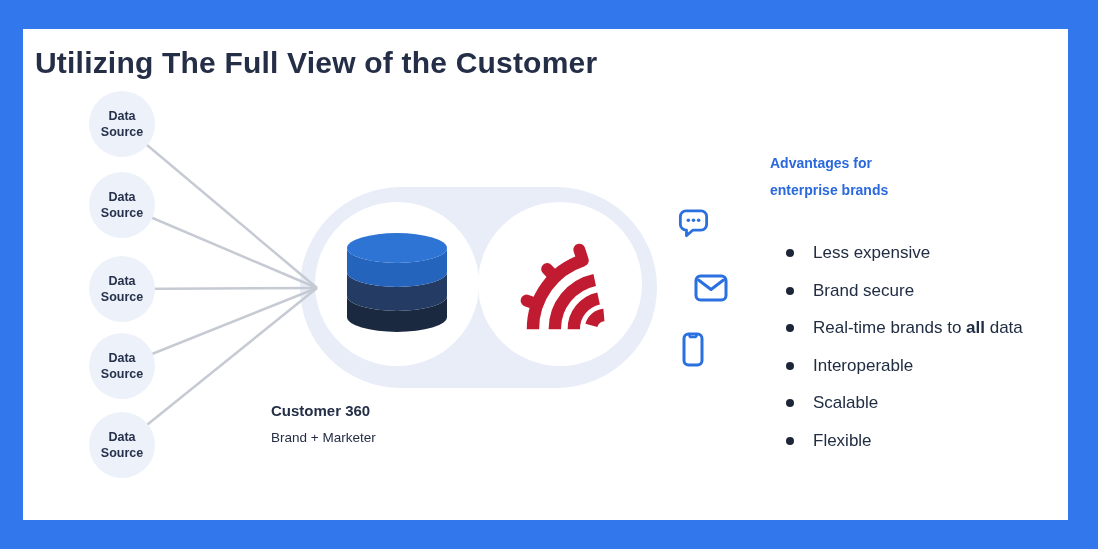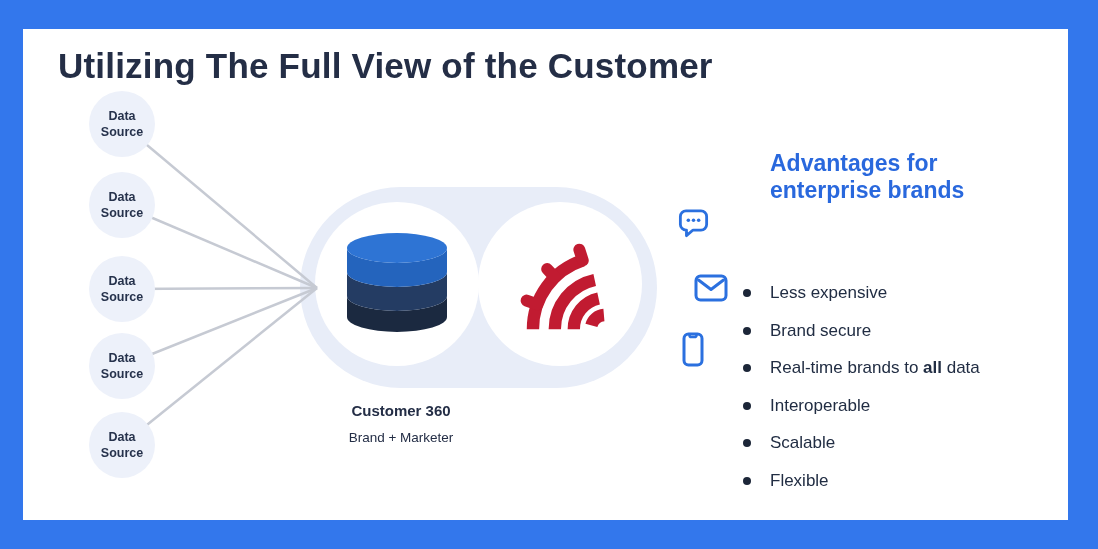--- a/index.html
+++ b/index.html
@@ -7,35 +7,35 @@
     --pill-bg:#e8edf8; --source-circle-bg:#edf1fa; --source-text:#26324c;
     --connector-gray:#c6cad3; --db-top-face:#2e74d4; --db-top:#2464bd;
     --db-mid:#243c63; --db-bottom:#1b2940; --logo-red:#c11b31;
     --channel-icon-blue:#2b70df; --heading-blue:#2968dd;
     --body-text:#212d43; --bullet-dot:#1c2638;
   }
   *{margin:0;padding:0;box-sizing:border-box;}
   html,body{width:1098px;height:549px;overflow:hidden;}
   body{font-family:"Liberation Sans",sans-serif;background:var(--frame-blue);position:relative;}
   .card{position:absolute;left:23px;top:29px;width:1045px;height:491px;background:var(--card-bg);}
-  .title{position:absolute;left:35px;top:17px;font-size:35px;font-weight:bold;color:var(--title-text);letter-spacing:.2px;}
+  .title{position:absolute;left:12px;top:17px;font-size:30px;font-weight:bold;color:var(--title-text);letter-spacing:.2px;}
   .connectors{position:absolute;left:0;top:0;z-index:1;}
   .pill{position:absolute;left:277px;top:158px;width:357px;height:201px;background:var(--pill-bg);border-radius:101px;z-index:0;}
   .hub-circle{position:absolute;top:15px;width:164px;height:164px;border-radius:50%;background:#ffffff;display:flex;align-items:center;justify-content:center;}
   .hub-circle.left{left:15px;}
   .hub-circle.right{right:15px;}
   .src-circle{position:absolute;left:66px;width:66px;height:66px;border-radius:50%;background:var(--source-circle-bg);z-index:2;
     display:flex;flex-direction:column;align-items:center;justify-content:center;
     font-size:12.5px;font-weight:bold;line-height:16px;color:var(--source-text);text-align:center;}
-  .caption{position:absolute;left:258px;top:372px;width:240px;text-align:center;color:var(--title-text);z-index:2;}
+  .caption{position:absolute;left:248px;top:372px;width:240px;text-align:left;color:var(--title-text);z-index:2;}
   .caption .cap-title{font-size:15px;font-weight:bold;line-height:20px;}
   .caption .cap-sub{font-size:13.5px;line-height:19px;margin-top:7px;}
   .channel{position:absolute;color:var(--channel-icon-blue);z-index:2;}
-  .adv-heading{position:absolute;left:747px;top:121px;font-size:23px;font-weight:bold;line-height:27px;color:var(--heading-blue);}
-  .adv-list{position:absolute;left:720px;top:214px;list-style:none;z-index:2;margin-top:40px;}
+  .adv-heading{position:absolute;left:747px;top:121px;font-size:14px;font-weight:bold;line-height:27px;color:var(--heading-blue);}
+  .adv-list{position:absolute;left:763px;top:214px;list-style:none;z-index:2;}
   .adv-list li{position:relative;padding-left:27px;height:20px;line-height:20px;margin-bottom:17.5px;
     font-size:17px;color:var(--body-text);white-space:nowrap;}
   .adv-list li .dot{position:absolute;left:0;top:6px;width:8px;height:8px;border-radius:50%;background:var(--bullet-dot);}
   .adv-list li b{font-weight:bold;}
   svg{display:block;}
 </style>
 </head>
 <body>
 
 <div class="card">

